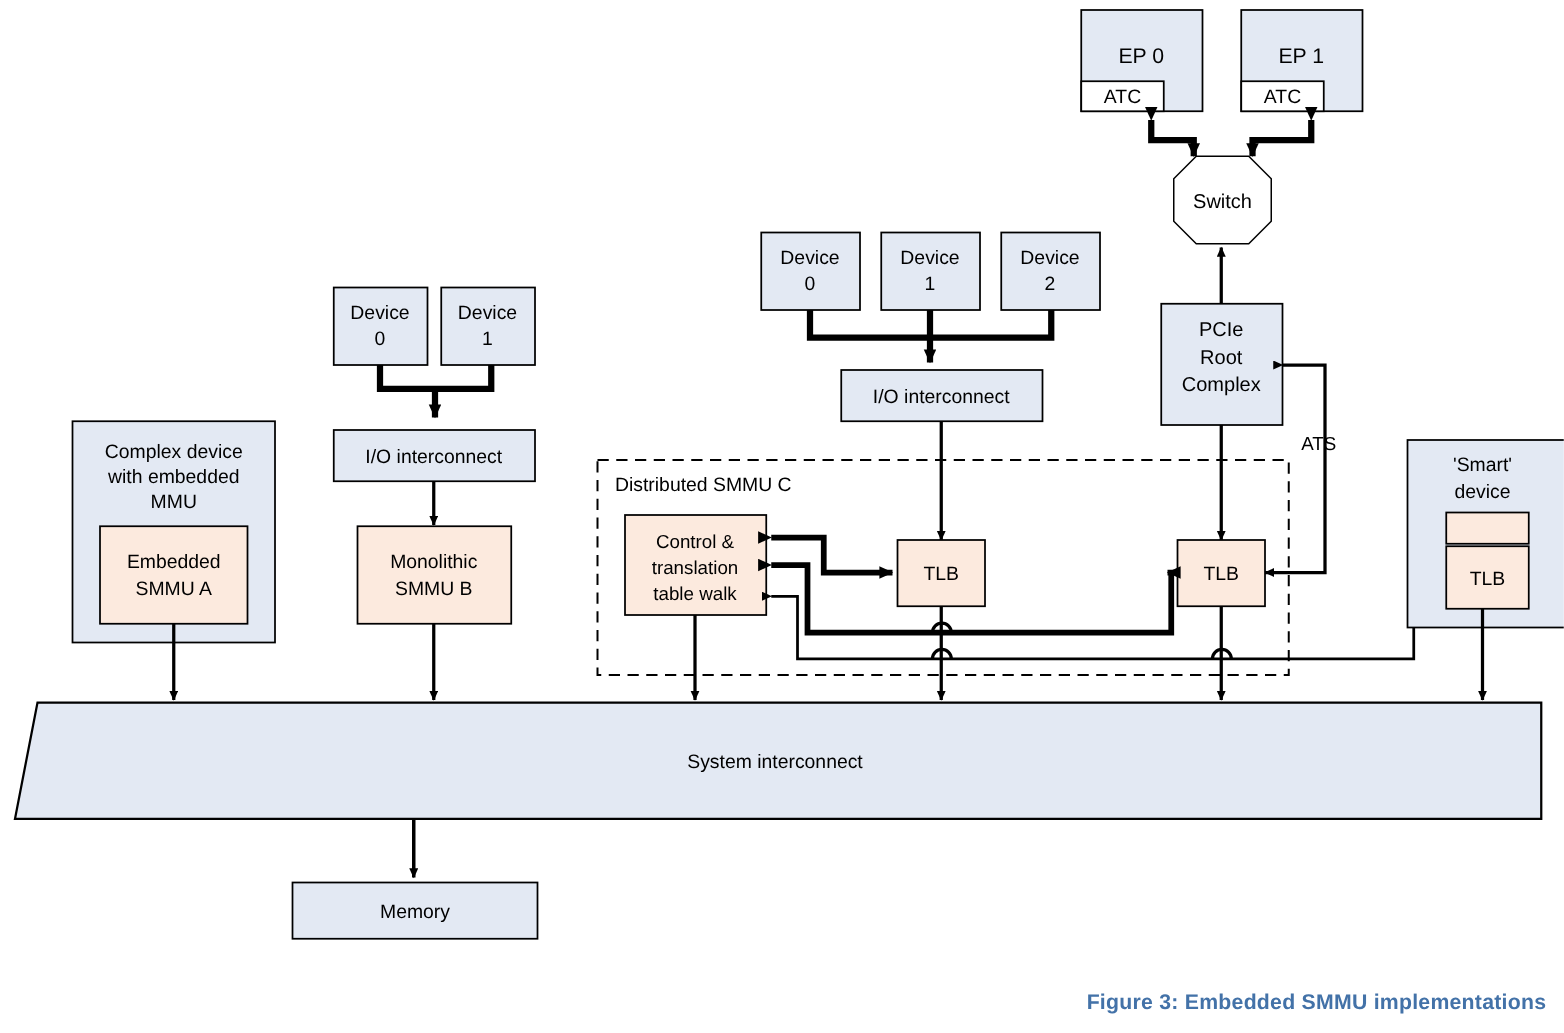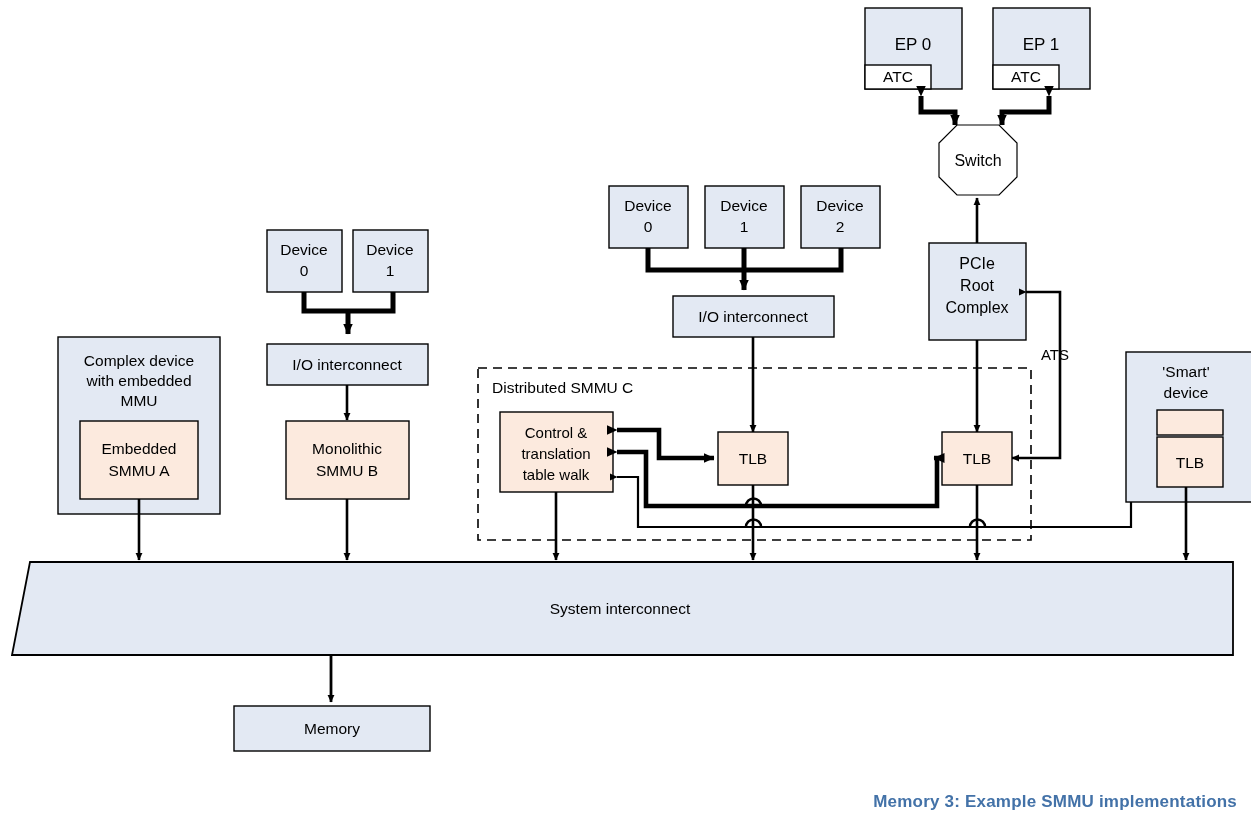--- a/index.html
+++ b/index.html
@@ -189,15 +189,15 @@
     <text x="620" y="614" font-size="15.5" text-anchor="middle">System interconnect</text>
   </g>
 
   <path d="M331,655 L331,702" stroke="#000" stroke-width="2.8" fill="none" marker-end="url(#ah)"></path>
   <g>
     <rect x="234" y="706" width="196" height="45" fill="#e3e9f3" stroke="#000" stroke-width="1.4"></rect>
     <text x="332" y="734" font-size="15.5" text-anchor="middle">Memory</text>
   </g>
 </svg>
 
-<div class="cap">Memory 3:  Example SMMU implementations</div>
+<div class="cap">Figure 3:  Embedded SMMU implementations</div>
 
 </div>
 
 </body></html>

